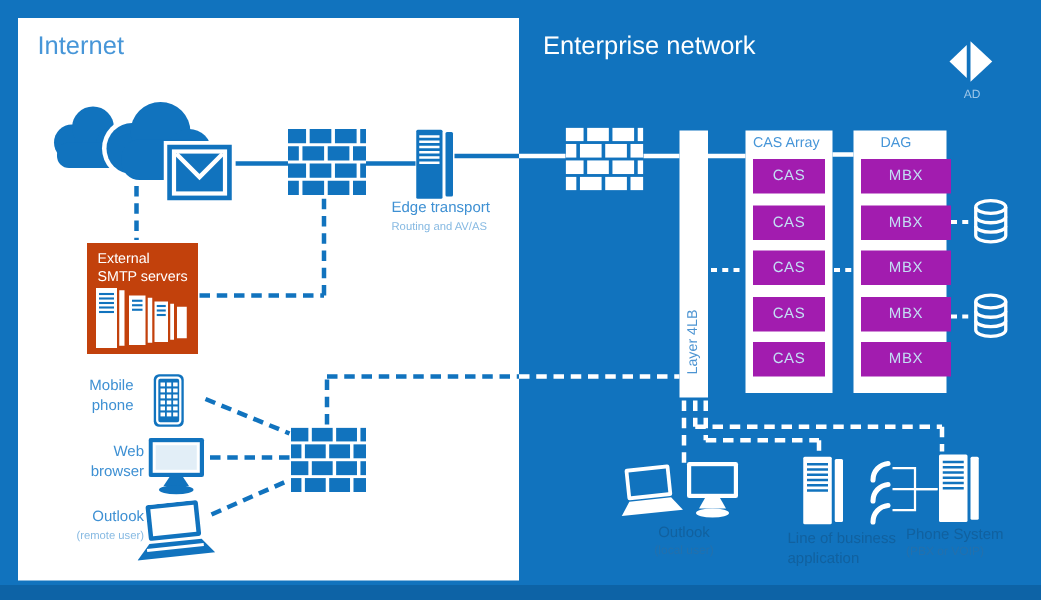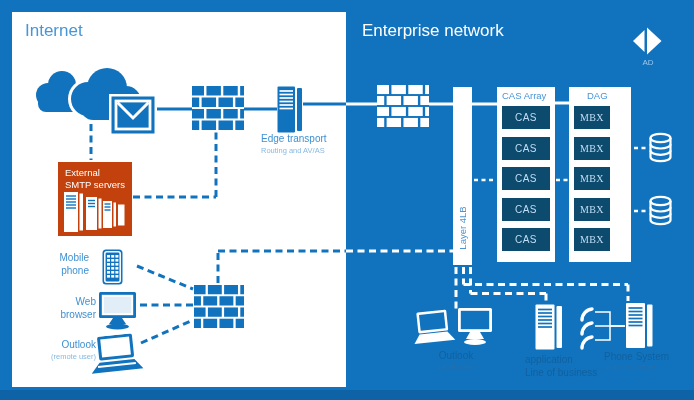--- a/index.html
+++ b/index.html
@@ -21,23 +21,23 @@
   .outlookr-lbl{left:30px;top:339px;width:66px;}
   .smtp-box{position:absolute;left:58px;top:162px;width:74px;height:74px;background:#c2410c;}
   .smtp-box .t{position:absolute;left:7px;top:5px;width:62px;font-size:9.5px;line-height:1.3;color:#FFFFFF;}
   .wbox{position:absolute;background:#FFFFFF;}
   .cas-box{left:497px;top:87px;width:58px;height:175px;}
   .dag-box{left:569px;top:87px;width:62px;height:175px;}
   .lb-bar{left:453px;top:87px;width:19px;height:178px;}
   .wbox-title{position:absolute;font-size:9.5px;color:#4796D8;text-align:right;}
   .cas-title{left:502px;top:90px;}
   .dag-title{left:575px;top:90px;padding-left:12px;}
-  .row{position:absolute;height:23px;background:#0c4a6e;color:#C3DEF4;font-size:10px;letter-spacing:.4px;text-align:center;line-height:23px;}
+  .row{position:absolute;height:23px;background:#a21caf;color:#C3DEF4;font-size:10px;letter-spacing:.4px;text-align:center;line-height:23px;}
   .row.c{left:502px;width:48px;}
-  .row.m{left:574px;width:36px;font-family:Liberation Serif, serif;}
+  .row.m{left:574px;width:60px;}
   .r1{top:106px}.r2{top:136.5px}.r3{top:167px}.r4{top:197.5px}.r5{top:228px}
   .lb-label{position:absolute;left:462px;top:228px;transform:translate(-50%,-50%) rotate(-90deg);font-size:9.5px;color:#4C94D2;white-space:nowrap;}
   .ad-lbl{position:absolute;left:632px;top:58px;width:32px;text-align:center;font-size:8px;color:#9DC6E8;}
   .ep{position:absolute;line-height:1.3;}
   .ep .l1{font-size:10px;color:#11619F;}
   .ep .l2{font-size:8px;color:#2470AC;}
   .ep-outlook{left:412px;top:349px;width:88px;text-align:center;}
   .ep-lob{left:525px;top:353px;width:100px;}
   .ep-phone{left:604px;top:350px;width:90px;}
   .tilt{transform:rotate(-6deg);}
@@ -314,22 +314,22 @@
     <g stroke="#1173BE" stroke-width="1.7">
       <line x1="3" y1="5.5" x2="17" y2="5.5"></line>
         <line x1="3" y1="9" x2="17" y2="9"></line>
         <line x1="3" y1="12.5" x2="17" y2="12.5"></line>
       <line x1="3" y1="16" x2="17" y2="16"></line>
         <line x1="3" y1="19.5" x2="17" y2="19.5"></line>
         <line x1="3" y1="23" x2="17" y2="23"></line>
     </g>
   </svg>
   <div class="ep ep-lob">
+    <div class="l1">Line of business</div>
     <div class="l1">application</div>
-    <div class="l1">Line of business</div>
   </div>
 
   <svg class="abs" style="left:579px;top:302px" width="76" height="48" viewBox="0 0 76 48">
     <g fill="none" stroke="#FFFFFF" stroke-width="3.4" stroke-linecap="round">
       <path d="M13 7 a11 11 0 0 0 -10 11"></path>
       <path d="M13 21 a11 11 0 0 0 -10 11"></path>
       <path d="M13 35 a11 11 0 0 0 -10 11"></path>
     </g>
     <g stroke="#FFFFFF" stroke-width="1.5" fill="none">
       <polyline points="16,10 31,10 31,38 16,38"></polyline>

